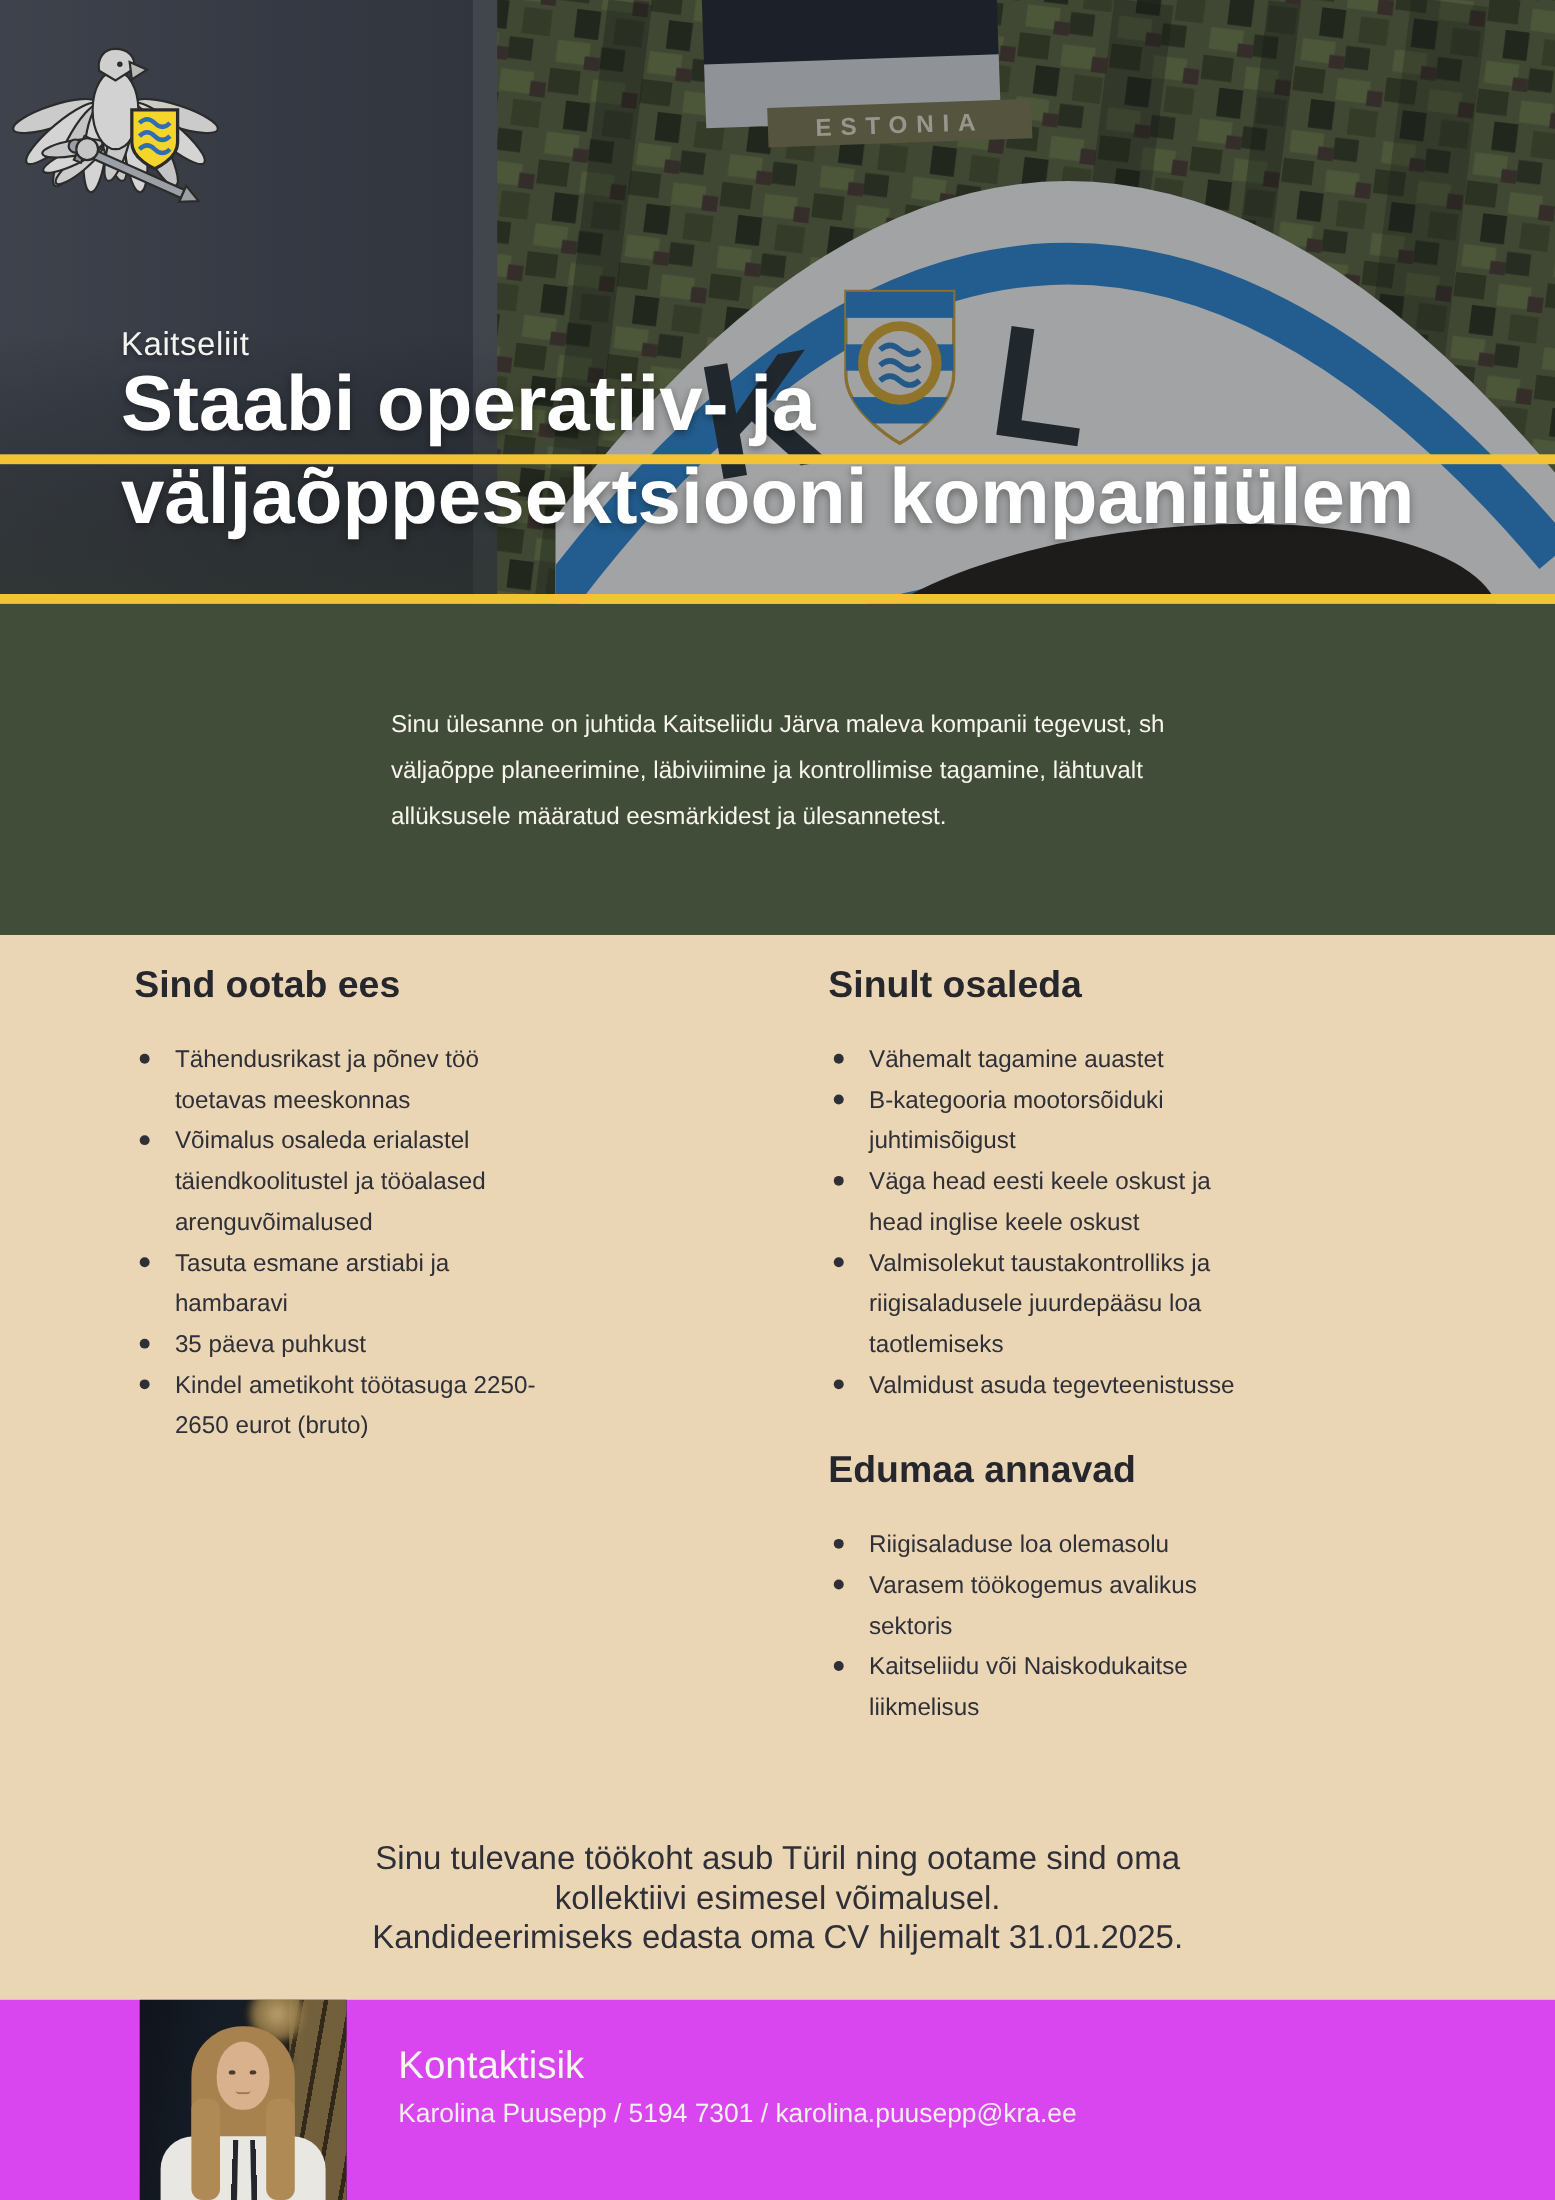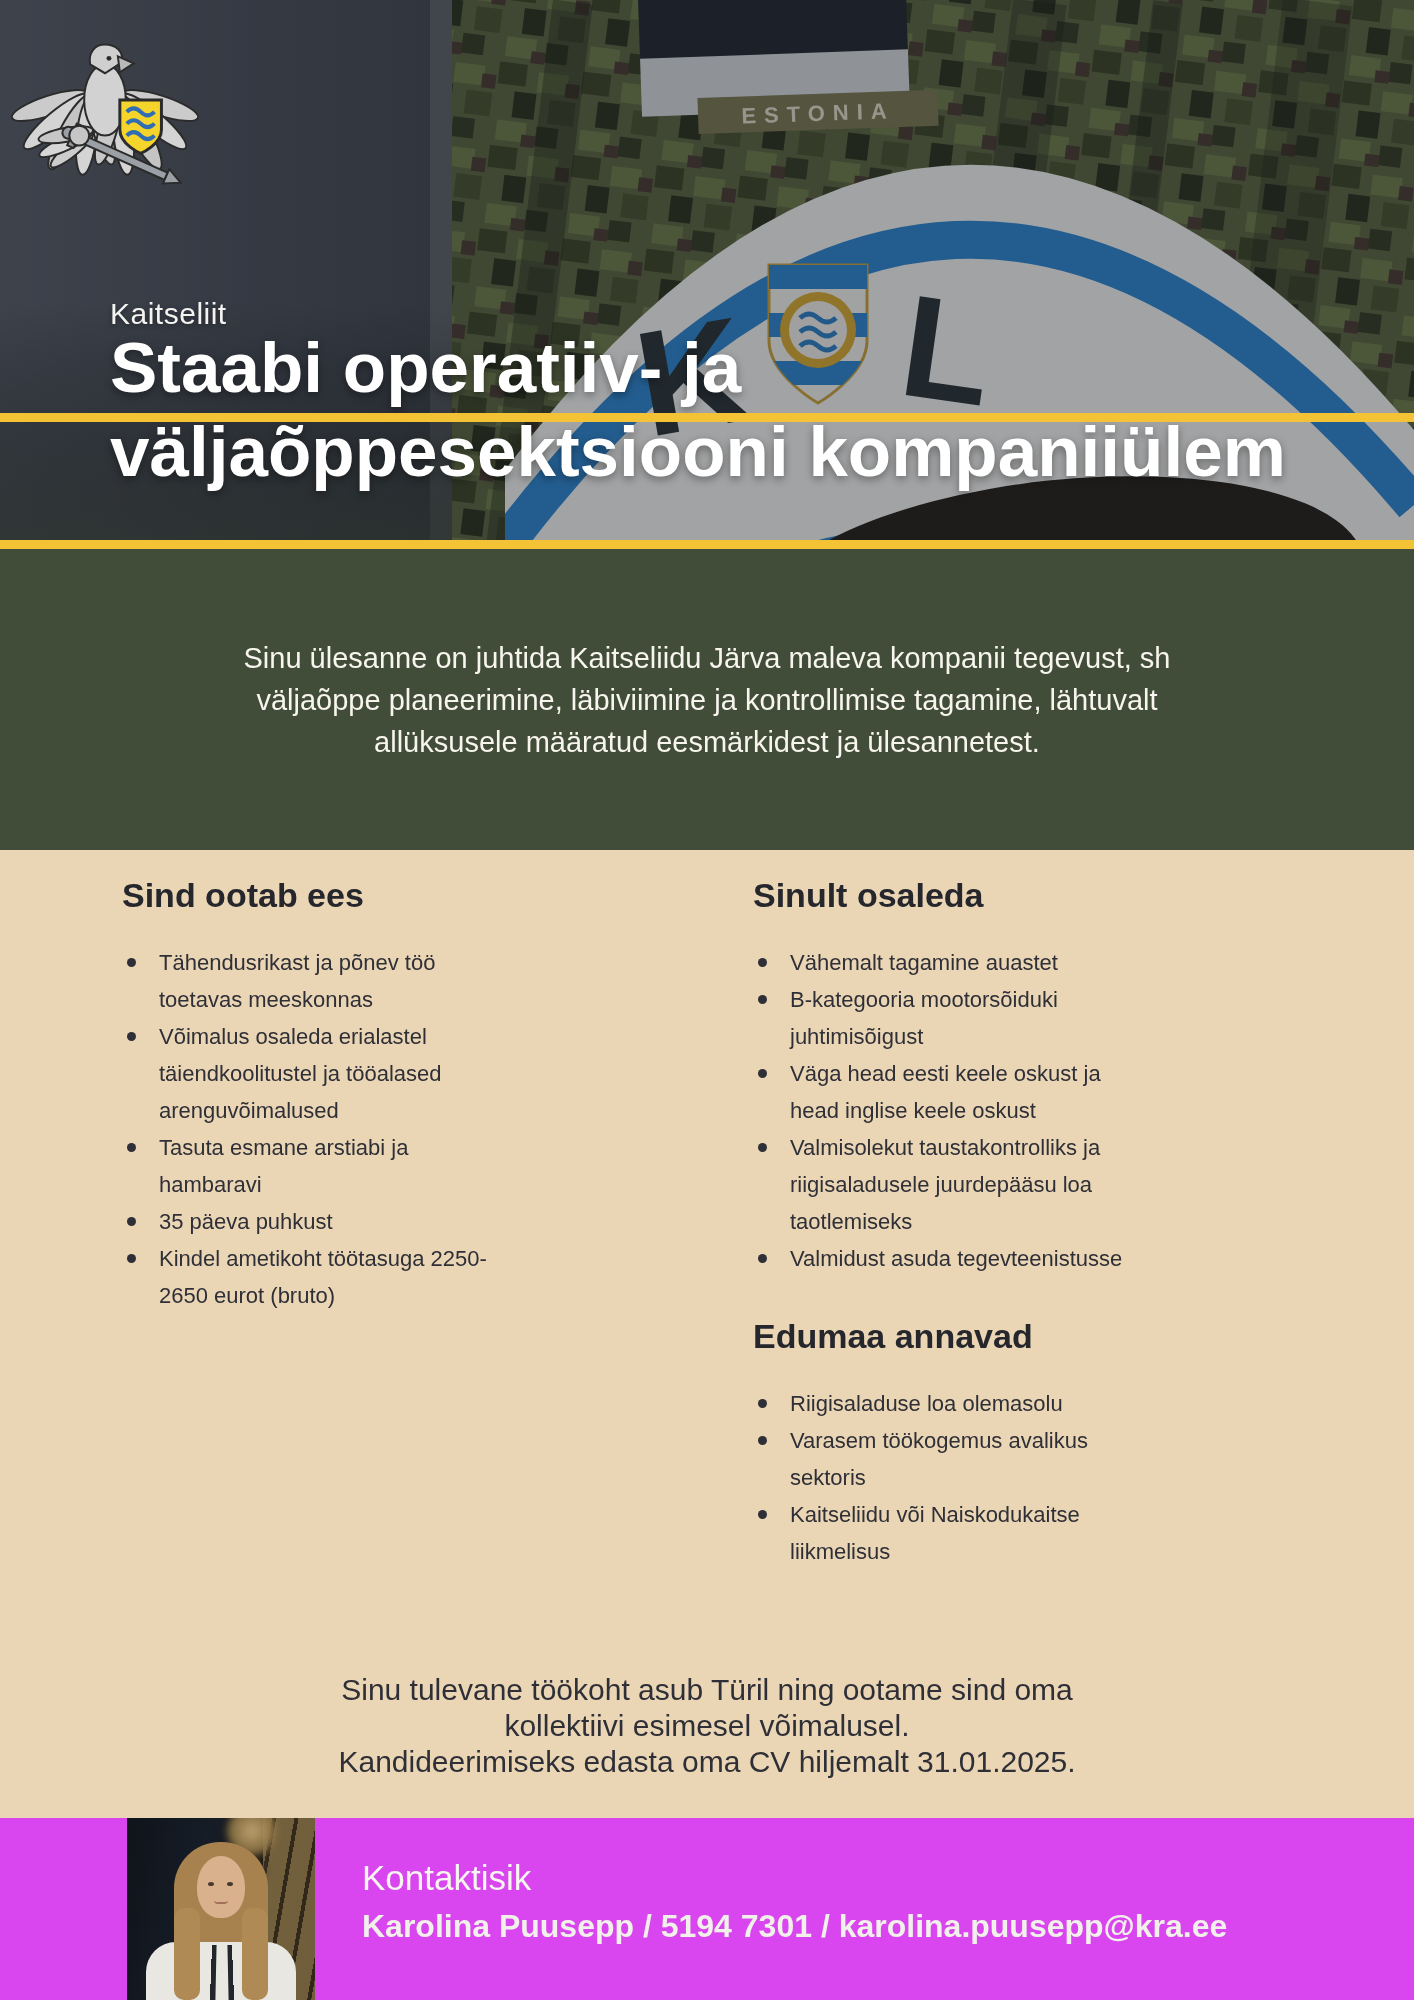--- a/index.html
+++ b/index.html
@@ -19,21 +19,21 @@
            color:#ffffff; font-size:71px; font-weight:700; line-height:84px;
            white-space:pre-line; letter-spacing:0;
            text-shadow:0 3px 8px rgba(0,0,0,.38); }
   .yline { position:absolute; left:0; width:1414px; background:#F3C235; z-index:6; }
   .yline1 { top:413px; height:9px; }
   .yline2 { top:540px; height:9px; }
 
   
   .intro { position:absolute; left:0; top:549px; width:1414px; height:301px;
            background:#414D38; display:flex; align-items:center; justify-content:center; }
-  .intro-text { color:#F7F5EE; font-size:29px; line-height:42px; text-align:center;
+  .intro-text { color:#F7F5EE; font-size:22px; line-height:42px; 
                 white-space:pre-line; max-width:1100px; }
 
   
   .col { position:absolute; top:876px; }
   .col-left { left:122px; width:515px; }
   .col-right { left:753px; width:460px; }
   .sec-heading { color:#26262D; font-size:34px; font-weight:700; line-height:38px; }
   .blist { list-style:none; margin-top:30px; }
   .blist li { display:flex; margin:0; }
   .dot { flex:none; width:9px; height:9px; border-radius:50%; background:#2F2F37;
@@ -43,21 +43,21 @@
   .sec-heading.second { margin-top:40px; }
 
   
   .closing { position:absolute; left:0; top:1672px; width:1414px; text-align:center; }
   .closing-text { color:#2F2F37; font-size:30px; line-height:36px; white-space:pre-line; }
 
   
   .footer { position:absolute; left:0; top:1818px; width:1414px; height:182px; background:#d946ef; }
   .footer-text { position:absolute; left:362px; top:40px; }
   .footer-heading { color:#F6F5F0; font-size:35px; font-weight:400; line-height:40px; }
-  .footer-contact { color:#F1F0EA; font-size:32px; font-weight:700; margin-top:10px; }
+  .footer-contact { color:#F1F0EA; font-size:24px; font-weight:400; margin-top:10px; }
 
   
   .cphoto { position:absolute; left:127px; top:0; width:188px; height:182px; overflow:hidden;
             background:linear-gradient(100deg,#10141b 0%,#161d27 40%,#1b1711 62%,#060708 100%); }
   .cphoto .panel { position:absolute; right:0; top:0; width:52px; height:182px;
             background:repeating-linear-gradient(100deg,#8a7348 0 9px,#3a2f1d 9px 13px,#8a7348 13px 22px);
             opacity:.8; }
   .cphoto .bokeh1 { position:absolute; left:98px; top:-14px; width:54px; height:54px; border-radius:50%;
             background:radial-gradient(circle,#cfb078 0%,#8d7444 55%,transparent 75%); filter:blur(3px); opacity:.9; }
   .cphoto .bokeh2 { position:absolute; left:104px; top:34px; width:40px; height:40px; border-radius:50%;

